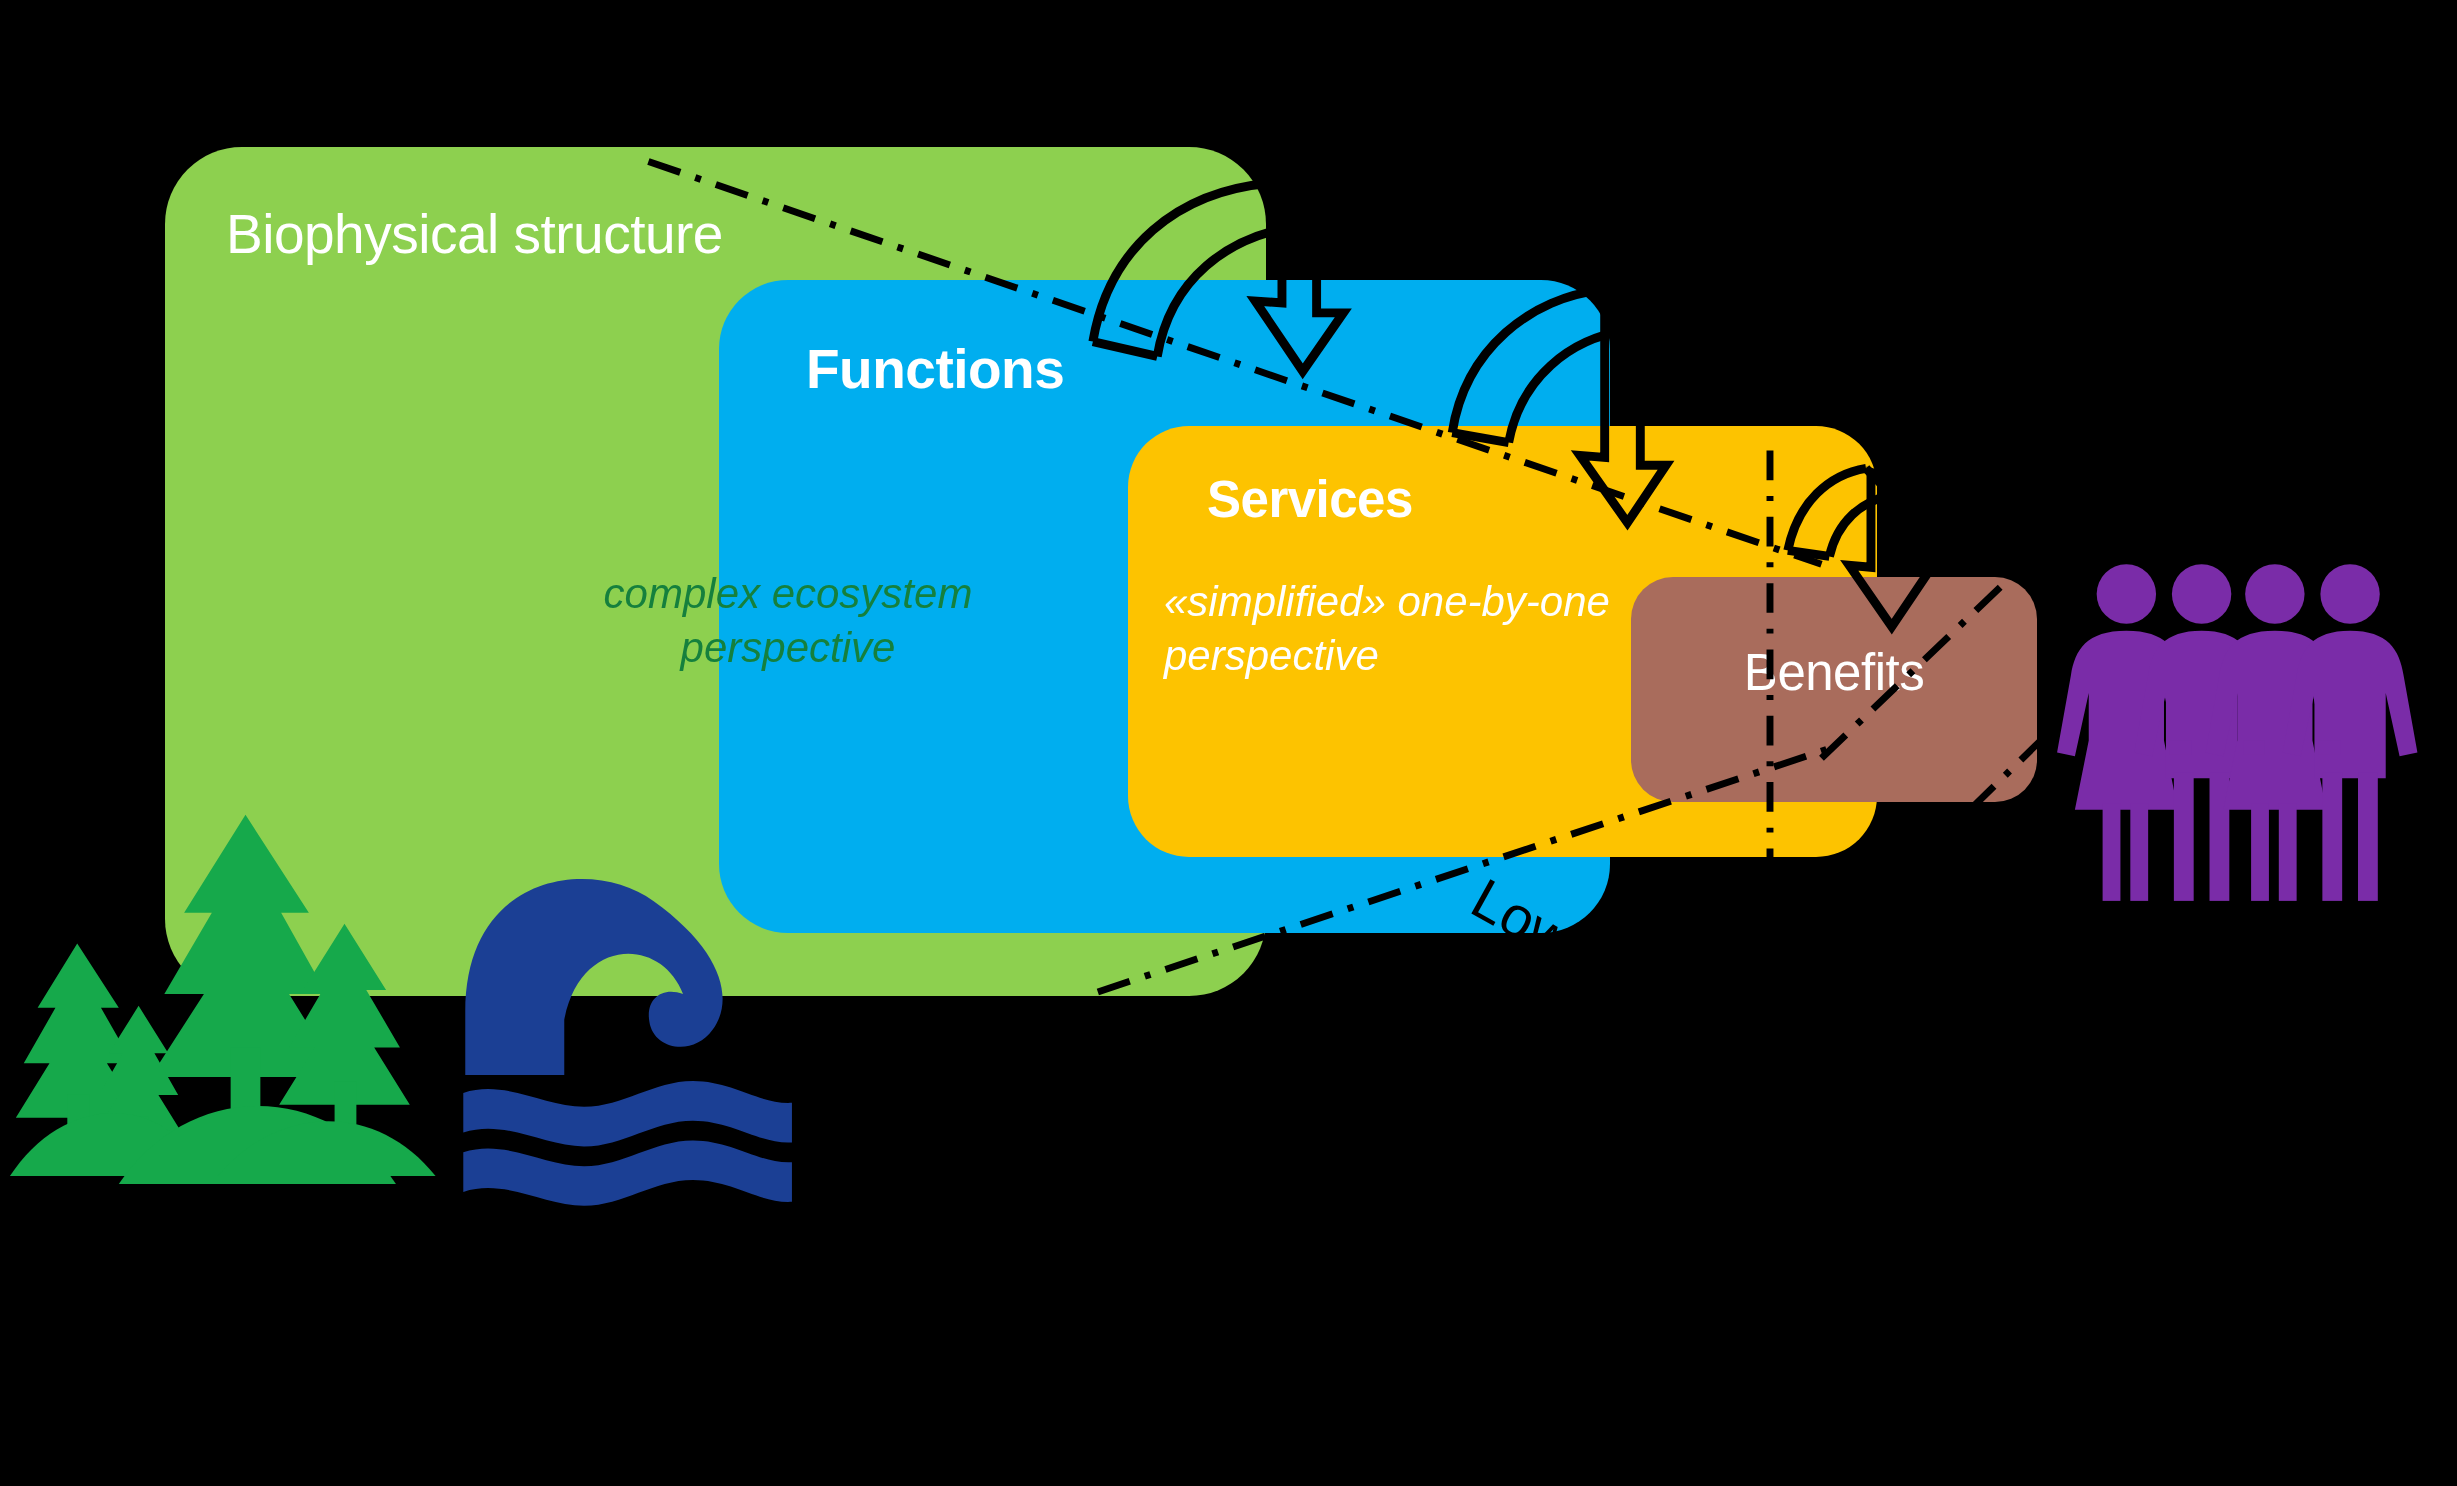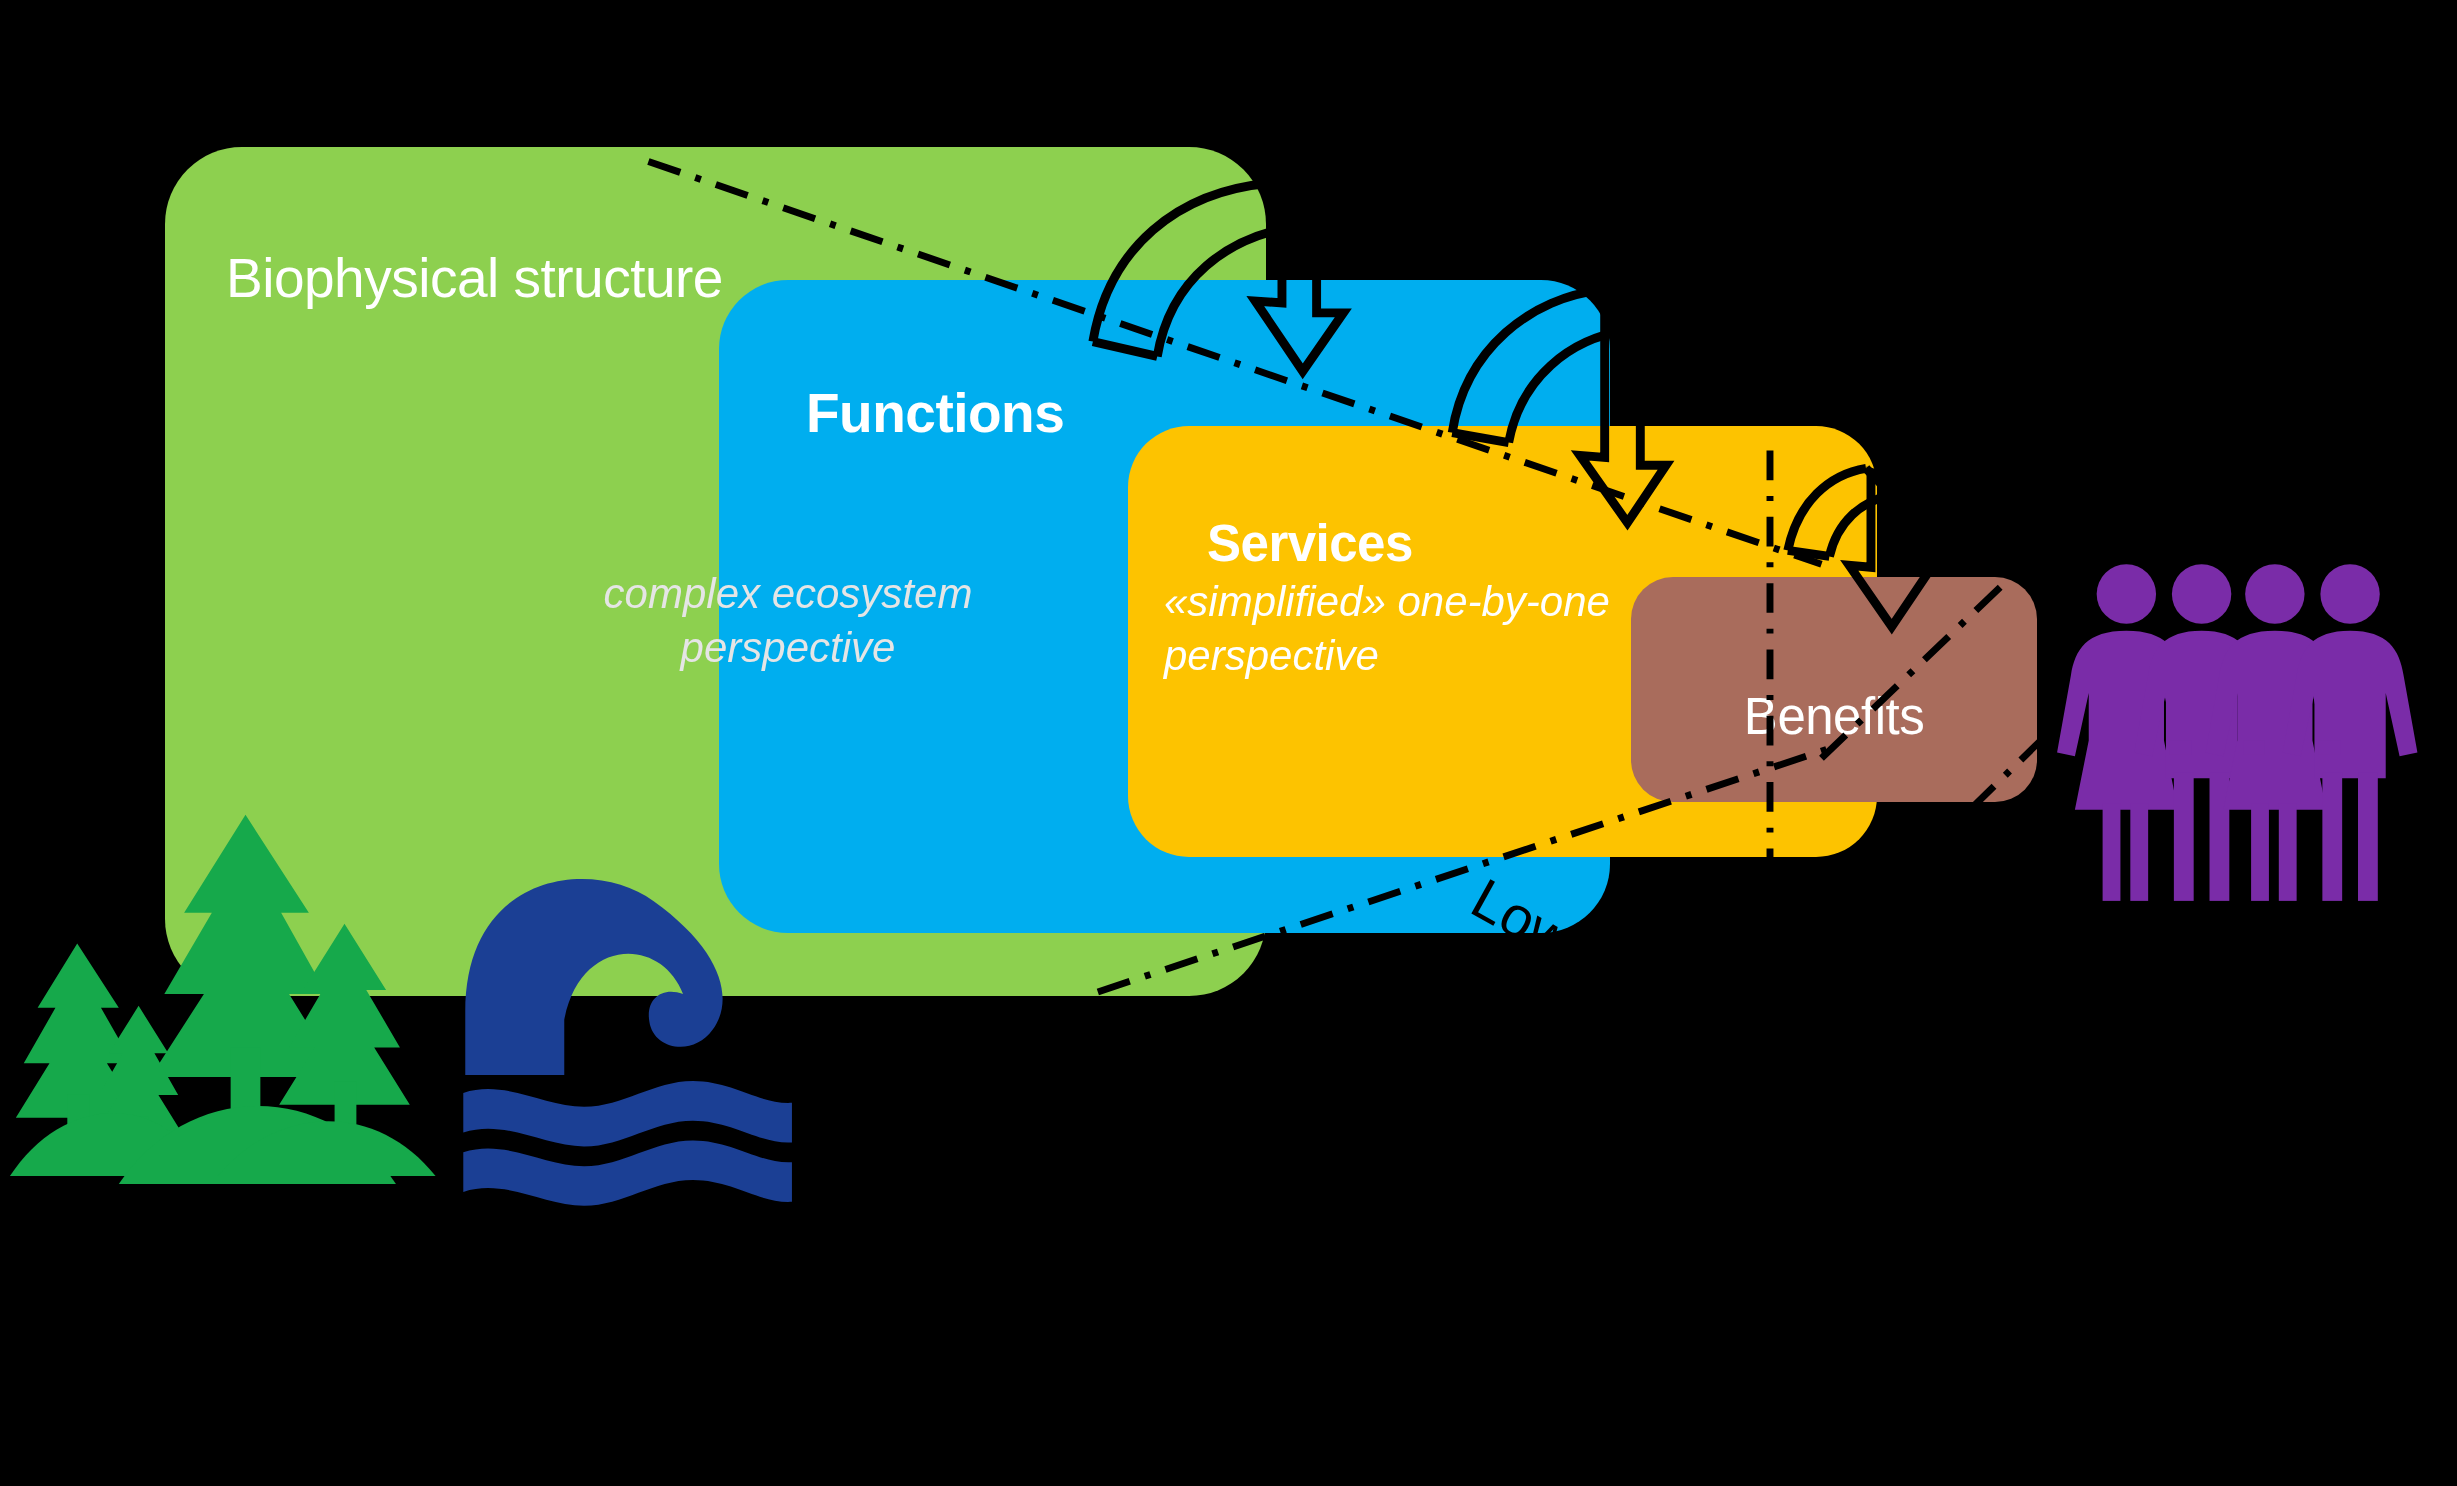--- a/index.html
+++ b/index.html
@@ -27,21 +27,20 @@
     position: absolute;
     border-radius: 77px;
     box-sizing: border-box;
   }
   .box .box-title {
     position: absolute;
     color: #ffffff;
     font-weight: 400;
     white-space: nowrap;
     letter-spacing: -0.5px;
-    margin-top: 44px;
   }
   .box .box-sub {
     position: absolute;
     color: #ffffff;
     font-style: italic;
     font-weight: 400;
     line-height: 1.28;
   }
 
   #box-structure {
@@ -93,21 +92,21 @@
     left: 0; right: 0; top: 66px;
     text-align: center;
     font-size: 51px;
   }
 
   
   #label-complex {
     position: absolute;
     left: 580px; top: 567px;
     width: 416px;
-    color: #e5e5e5;
+    color: #15803d;
     font-style: italic;
     font-size: 42px;
     line-height: 1.28;
     text-align: center;
     z-index: 6;
   }
 
   
   #vector-layer {
     position: absolute;

